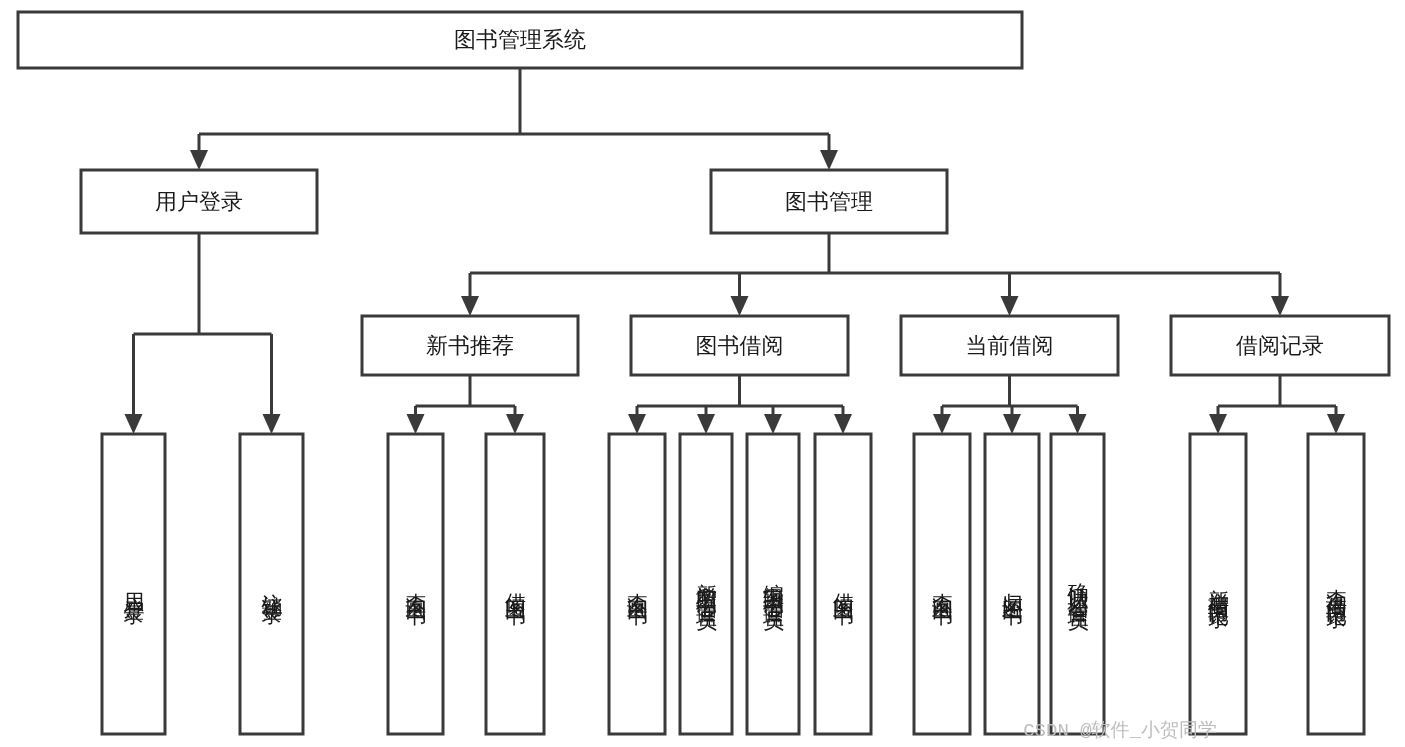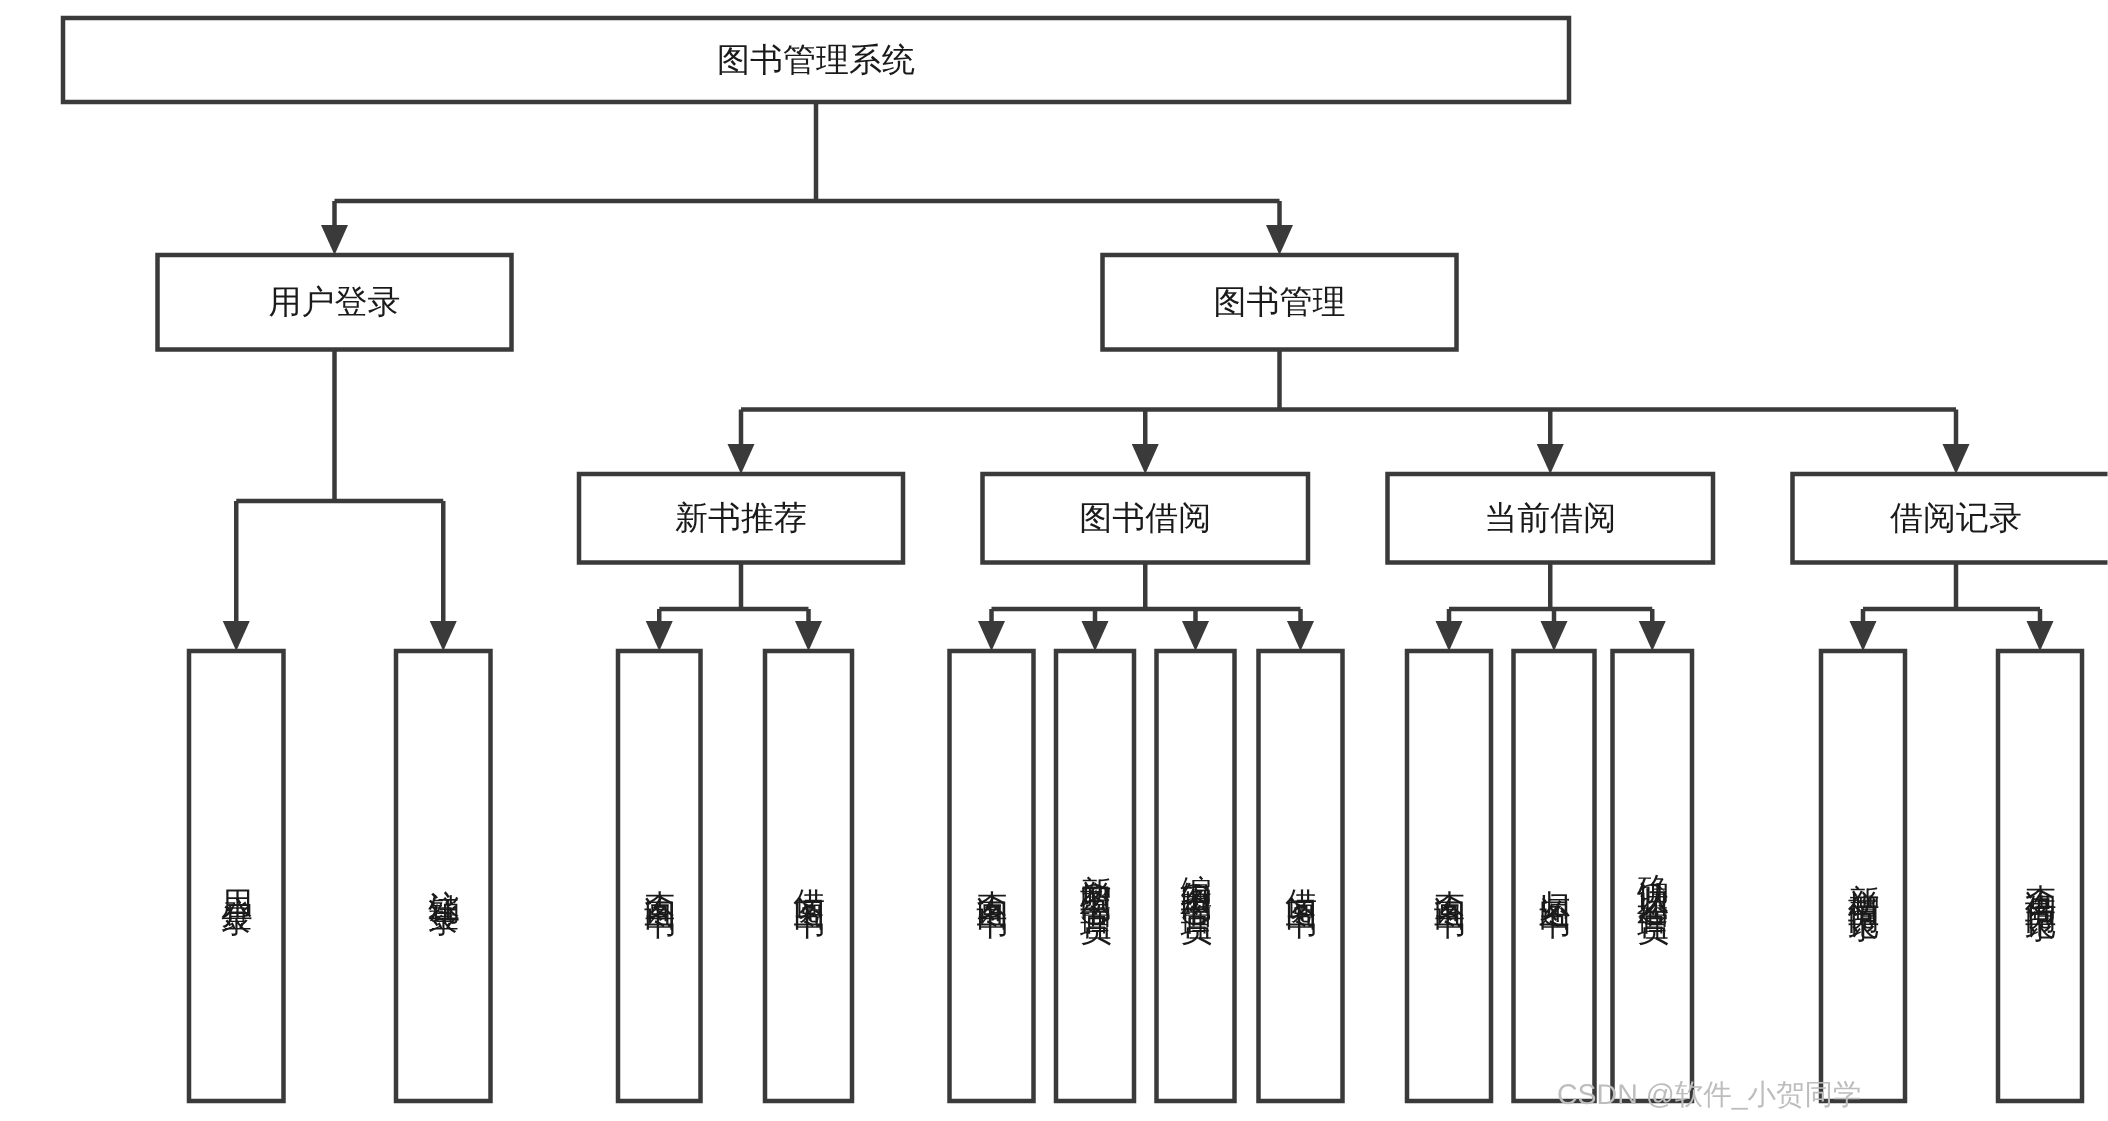--- a/index.html
+++ b/index.html
@@ -11,21 +11,20 @@
     width: 1405px;
     height: 747px;
     font-family: "DejaVu Sans", "Liberation Sans", sans-serif;
     overflow: hidden;
     position: relative;
   }
   #diagram-root {
     position: relative;
     width: 1225px;
     height: 747px;
-    margin-left: 24px;
   }
   svg#flow {
     position: absolute;
     top: 0;
     left: 0;
     width: 1405px;
     height: 747px;
     display: block;
   }
   .node-box {
@@ -63,21 +62,21 @@
     text-align: center;
     display: flex;
     align-items: center;
     justify-content: center;
     pointer-events: none;
   }
   .watermark {
     position: absolute;
     right: 8px;
     bottom: 4px;
-    font-family: Liberation Sans, sans-serif;
+    font-family: Liberation Mono, monospace;
     font-size: 19px;
     color: #bdbdbd;
     white-space: nowrap;
   }
 </style>
 </head>
 <body>
 
 <div id="diagram-root">
 

